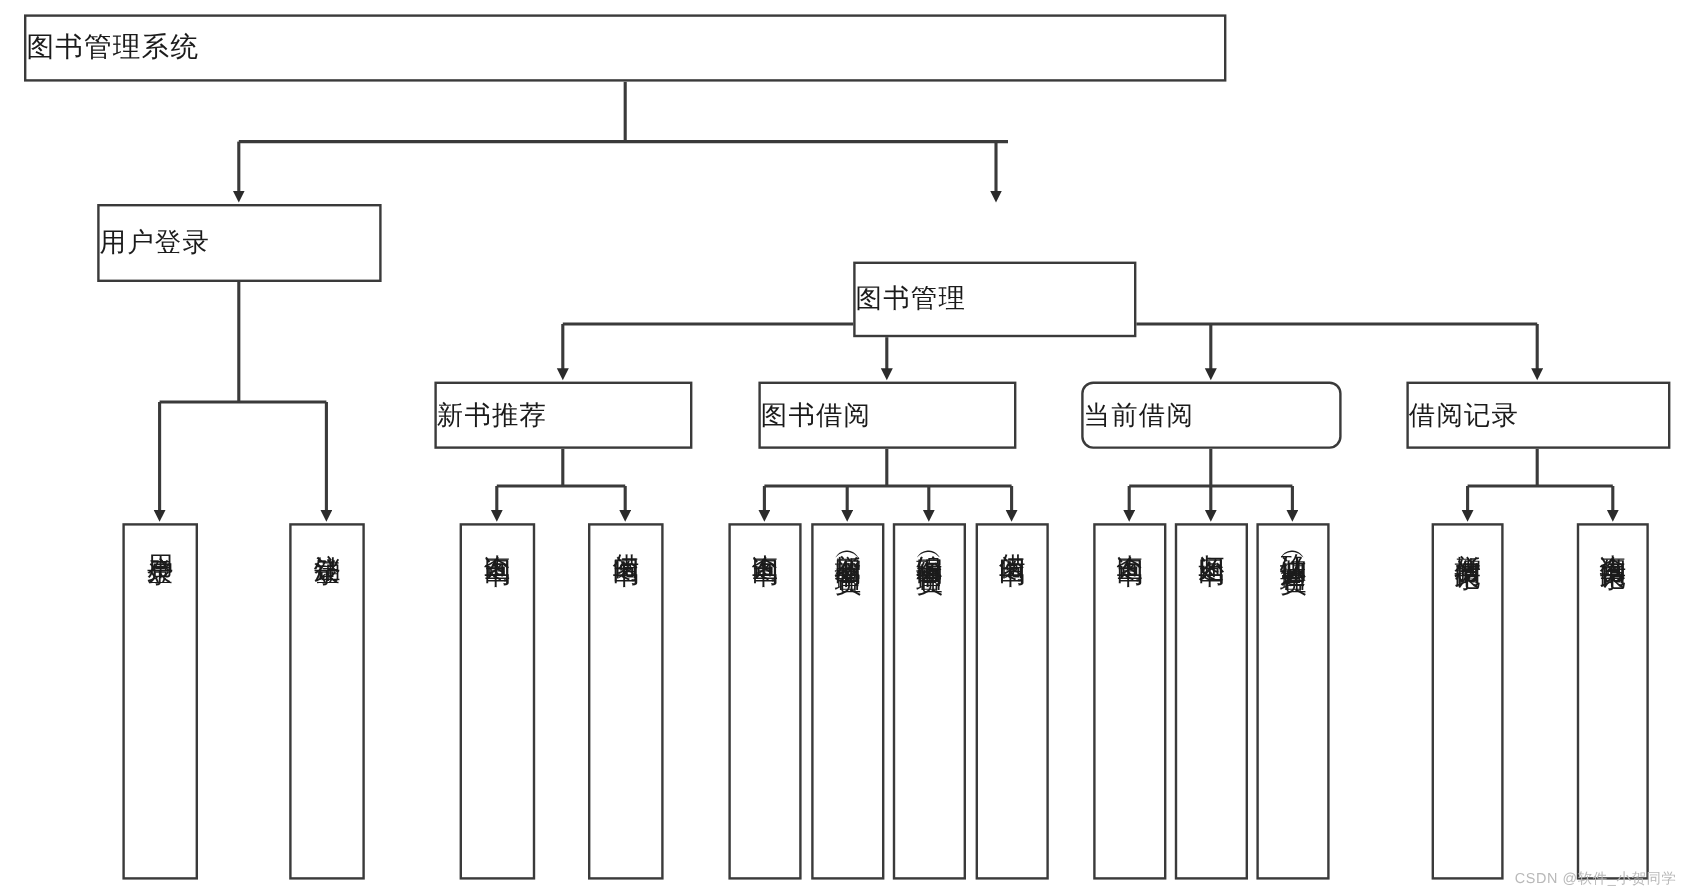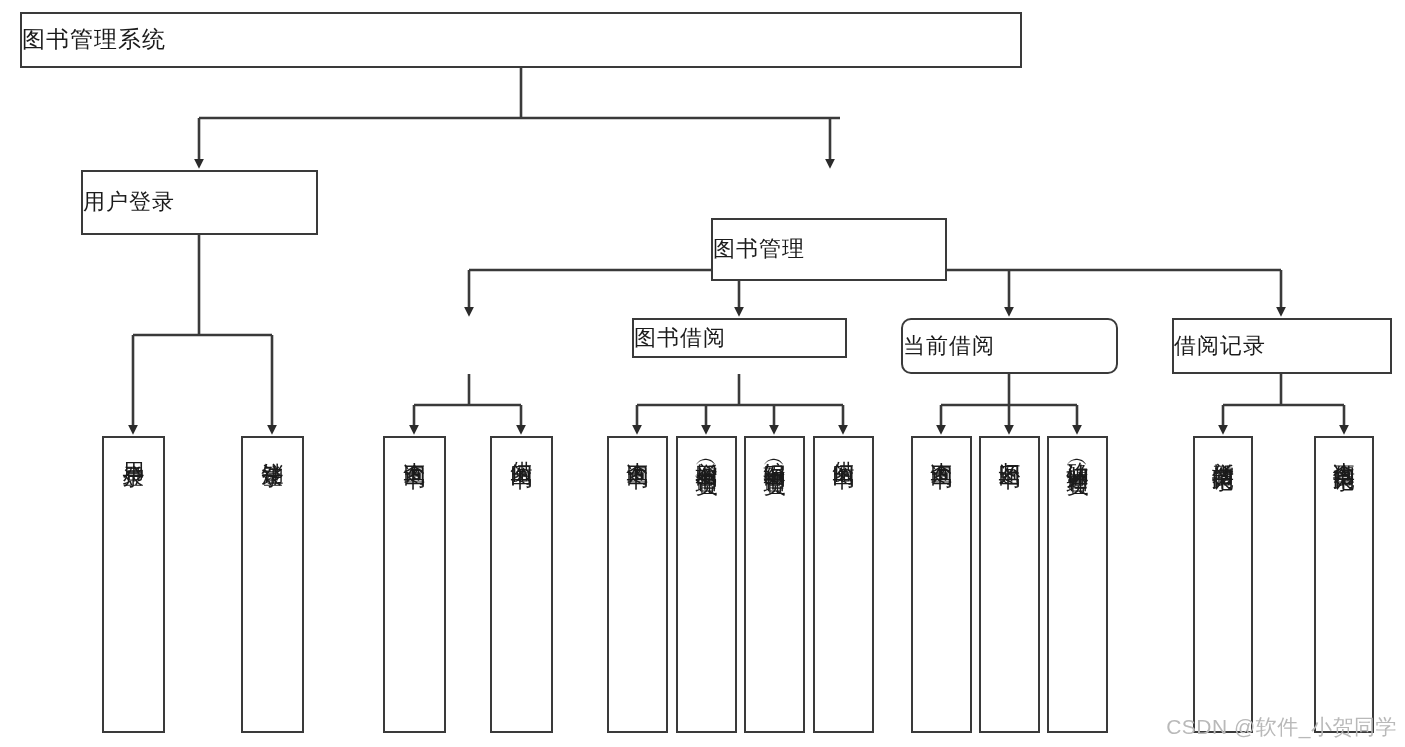--- a/index.html
+++ b/index.html
@@ -54,21 +54,21 @@
     text-orientation: upright;
     white-space: nowrap;
   }
   .node.root {
     font-size: 23px;
   }
   #watermark {
     position: absolute;
     right: 8px;
     bottom: 6px;
-    font-size: 21px;
+    font-size: 12px;
     color: #b9b9b9;
     z-index: 5;
     white-space: nowrap;
     letter-spacing: 0.5px;
   }
 </style>
 </head>
 <body>
 
 <div id="canvas">
@@ -127,21 +127,24 @@
     <span>图书管理系统</span>
   </div>
 
   <div class="node h" style="left:81px; top:170px; width:237px; height:65px;">
     <span>用户登录</span>
   </div>
   <div class="node h" style="left:711px; top:170px; width:236px; height:63px;margin-top:48px;">
     <span>图书管理</span>
   </div>
 
-  <div class="node h" style="left:632px; top:318px; width:215px; height:40px;">
+  <div class="node h" style="left:362px; top:318px; width:215px; height:56px;">
+    <span>新书推荐</span>
+  </div>
+  <div class="node h" style="left:632px; top:318px; width:215px; height:56px;">
     <span>图书借阅</span>
   </div>
   <div class="node h" style="left:901px; top:318px; width:217px; height:56px;border-radius:10px;">
     <span>当前借阅</span>
   </div>
   <div class="node h" style="left:1172px; top:318px; width:220px; height:56px;">
     <span>借阅记录</span>
   </div>
 
   <div class="node v" style="left:102px; top:436px; width:63px; height:297px;">

